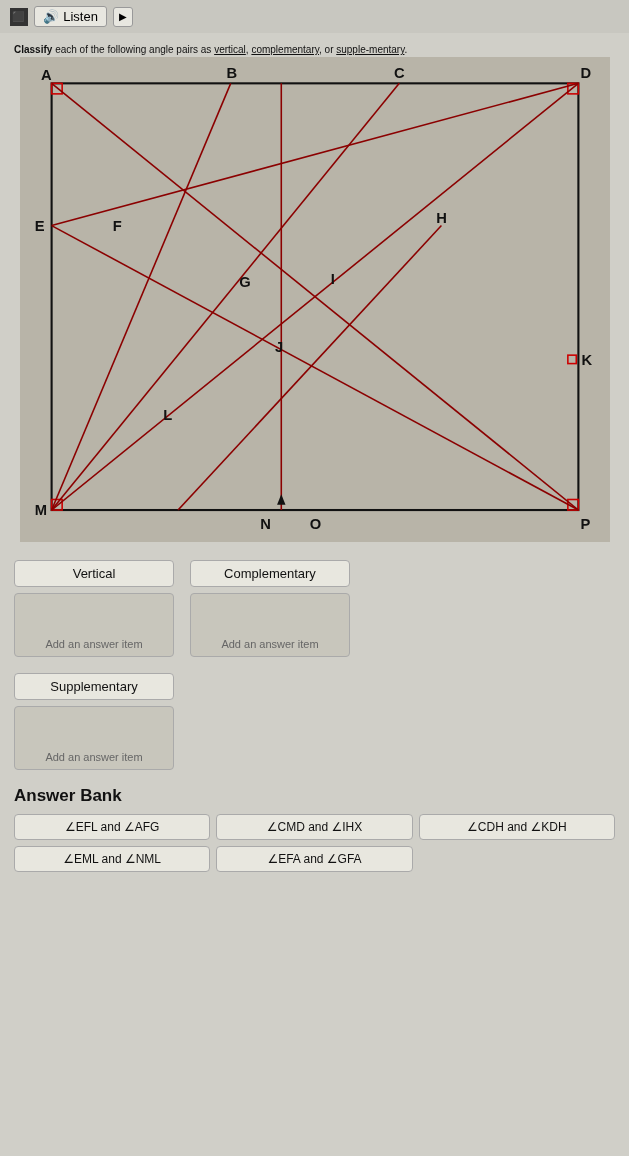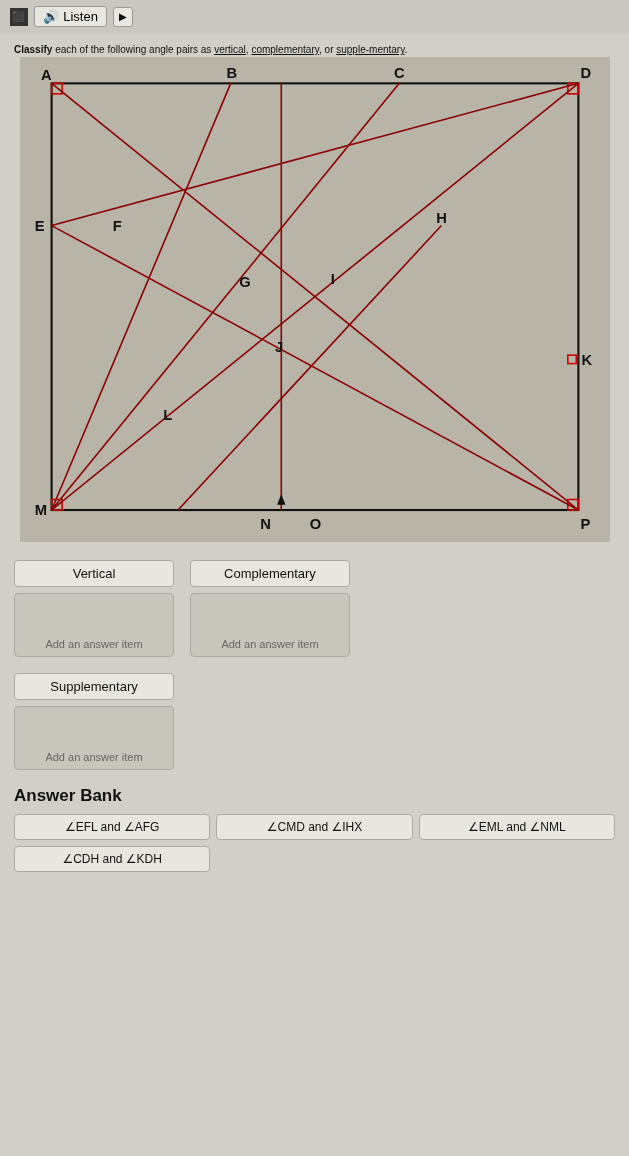--- a/index.html
+++ b/index.html
@@ -222,18 +222,19 @@
         <span class="add-item-label">Add an answer item</span>
       </div>
     </div>
   </div>
 
   <div>
     <div class="answer-bank-title">Answer Bank</div>
     <div class="answer-bank-grid">
       <div class="answer-item">∠EFL and ∠AFG</div>
       <div class="answer-item">∠CMD and ∠IHX</div>
+      <div class="answer-item">∠CDH and ∠KDH</div>
       <div class="answer-item">∠EML and ∠NML</div>
-      <div class="answer-item">∠CDH and ∠KDH</div>
+      <div class="answer-item">∠EFA and ∠GFA</div>
     </div>
   </div>
 
 </div>
 
 </body></html>

